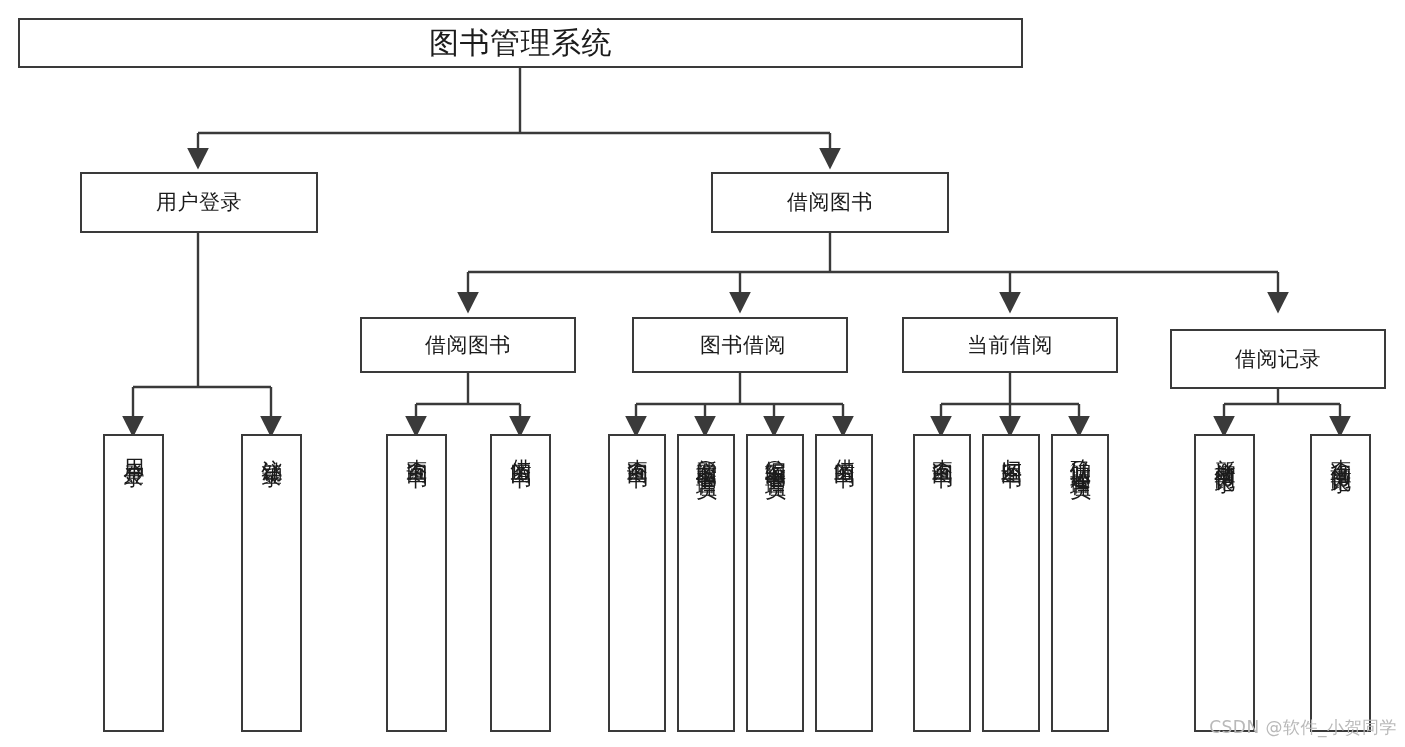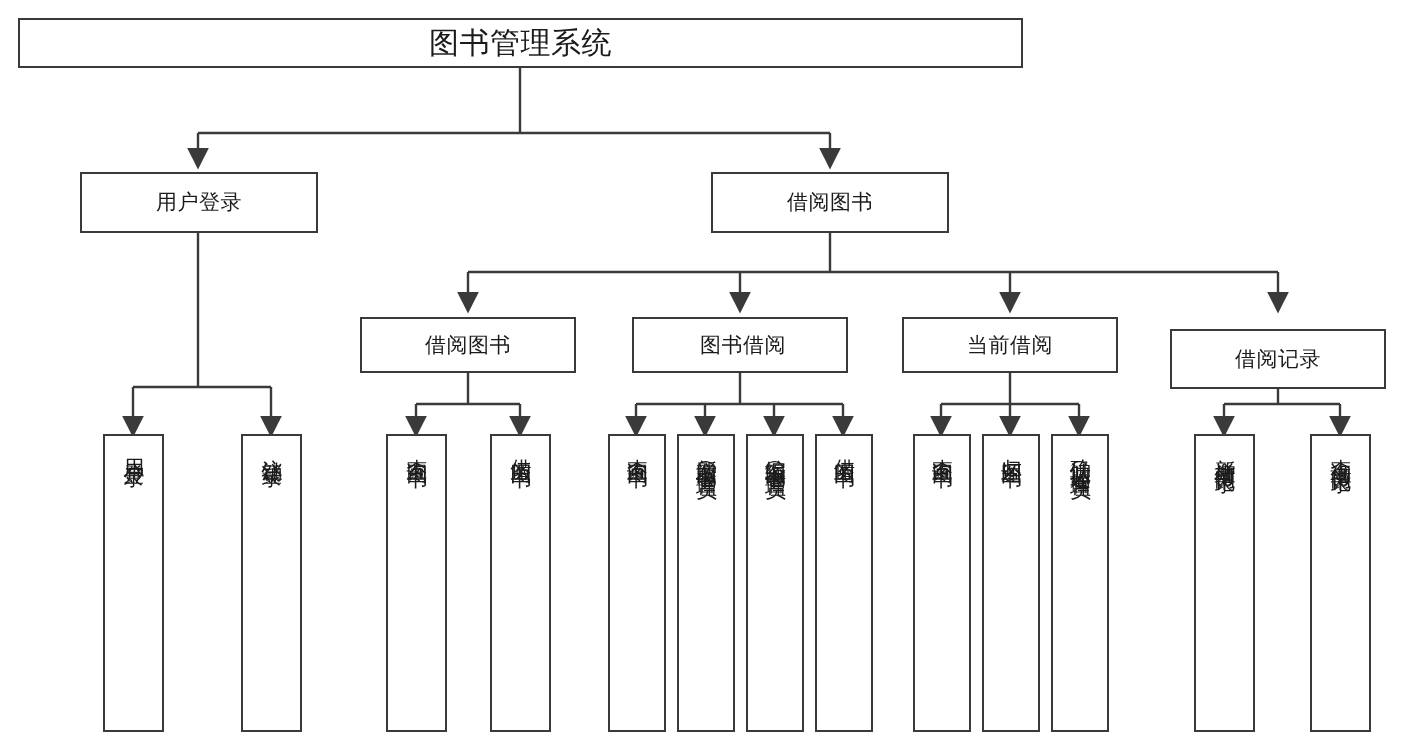--- a/index.html
+++ b/index.html
@@ -194,14 +194,15 @@
     <span class="label">确认归还（管理员）</span>
   </div>
 
   <div class="node vert" style="left:1194px; top:434px; width:61px; height:298px;">
     <span class="label">新增借阅记录</span>
   </div>
   <div class="node vert" style="left:1310px; top:434px; width:61px; height:298px;">
     <span class="label">查询借阅记录</span>
   </div>
 
+  <div class="watermark">CSDN @软件_小贺同学</div>
 
 </div>
 
 </body></html>

